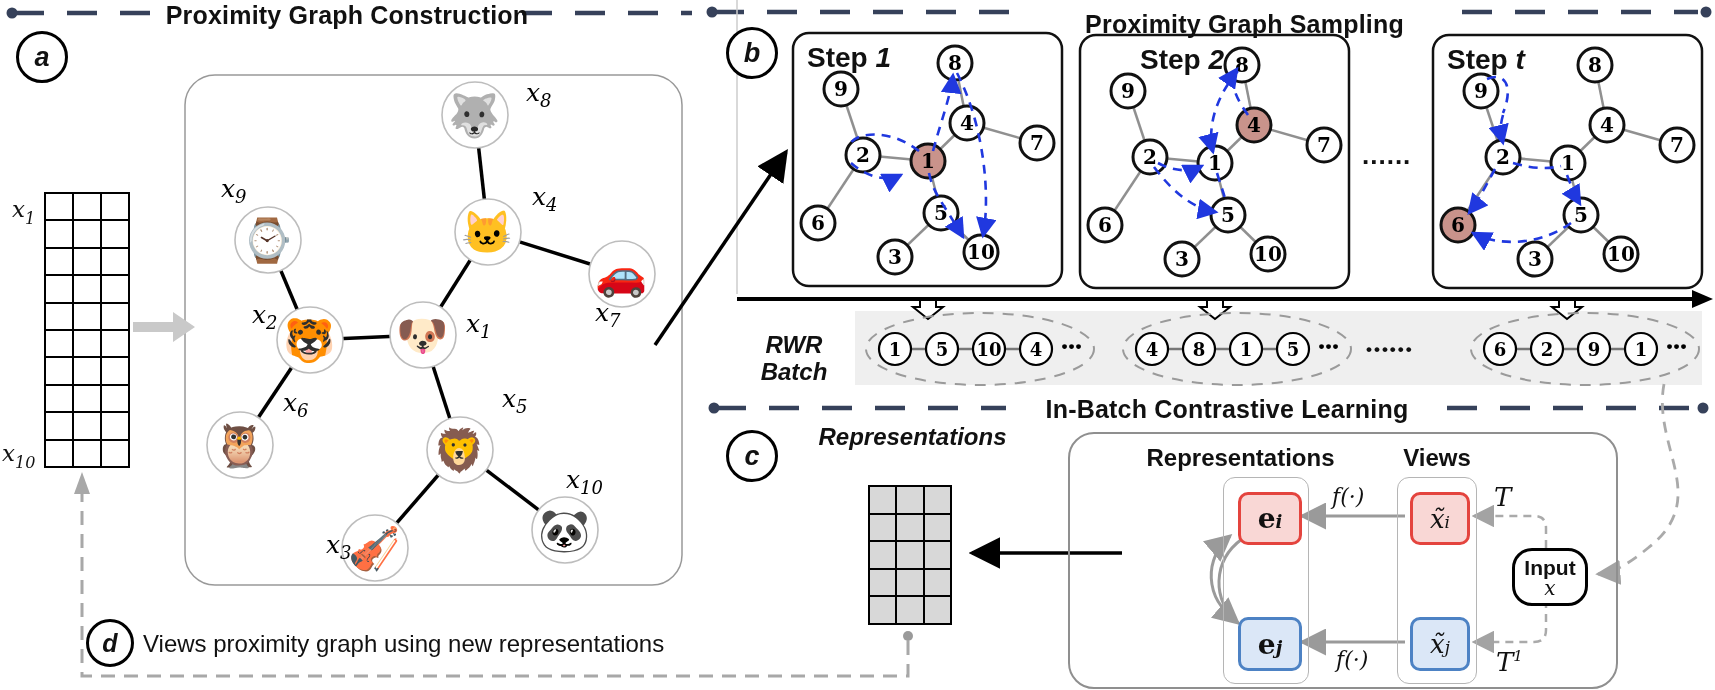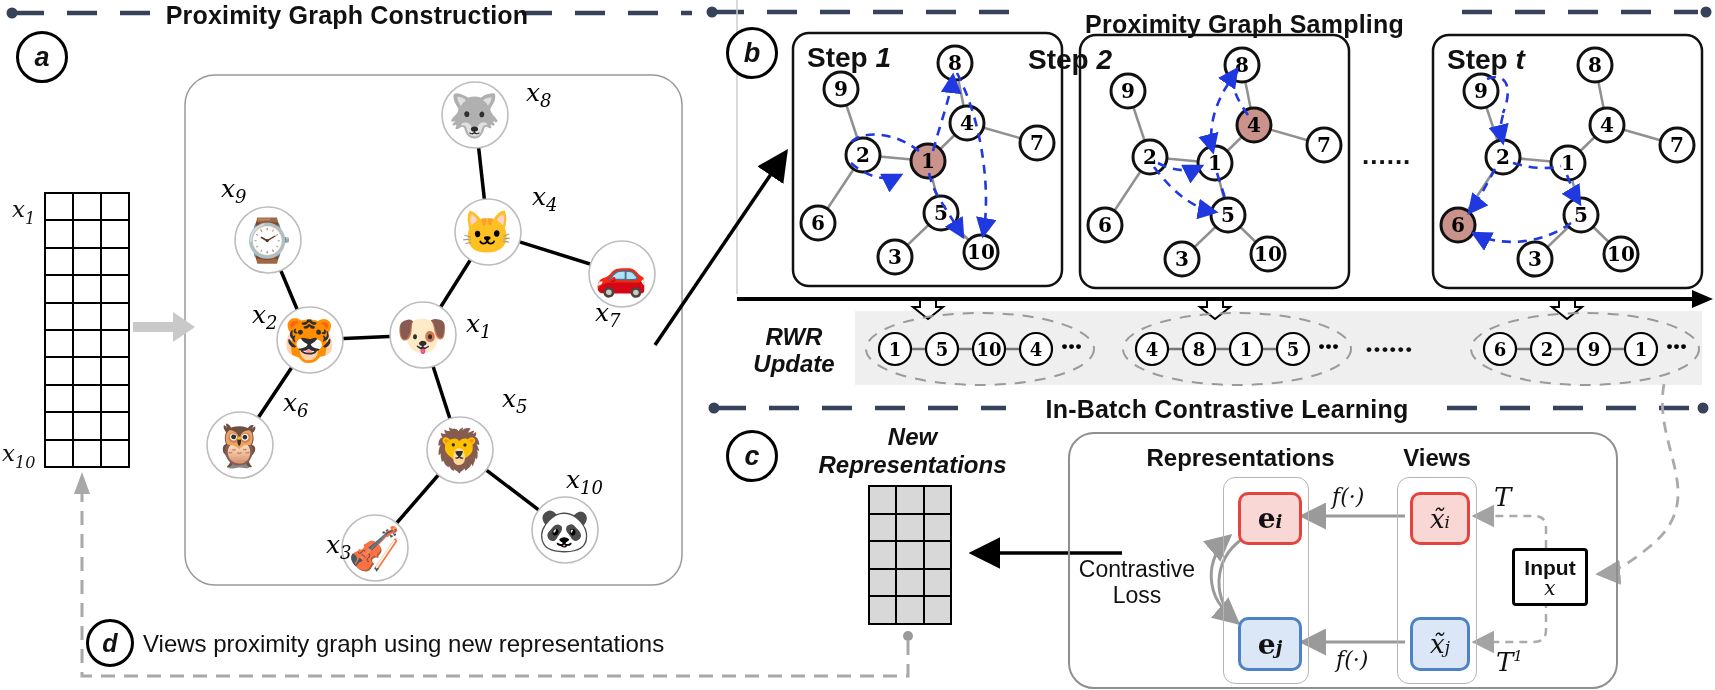--- a/index.html
+++ b/index.html
@@ -13,37 +13,37 @@
          font-weight:bold;font-style:italic;font-size:27px;background:#fff;
          transform:translate(-50%,-50%);}
   .badge.small{width:42px;height:42px;font-size:25px;}
   .mgrid{display:grid;background:#fff;border:1.5px solid #000;}
   .mgrid div{border:1.5px solid #000;}
   .mgrid.gray div{background:#d8d8d8;}
   .mathlab{font-family:"DejaVu Serif",serif;font-style:italic;font-size:23px;}
   .mathlab sub{font-size:16px;position:relative;bottom:-1px;}
   .steplabel{font-weight:bold;font-size:28px;}
   .steplabel i{font-style:italic;}
-  .rwr{font-style:italic;font-weight:bold;font-size:24px;line-height:27px;text-align:center;}
+  .rwr{font-style:italic;font-weight:bold;font-size:24px;line-height:27px;text-align:center;margin-top:8px;}
   .bdots{font-weight:bold;font-size:17px;letter-spacing:2px;}
   .nr-title{font-weight:bold;font-style:italic;font-size:24px;line-height:28px;text-align:center;}
   .cbox{border:2px solid #8f8f8f;border-radius:26px;background:transparent;}
   .colbox{border:1.5px solid #b5b5b5;border-radius:12px;background:transparent;}
   .ebox{border-radius:10px;display:flex;align-items:center;justify-content:center;
         font-family:"DejaVu Serif",serif;font-size:28px;font-weight:bold;}
   .ebox sub{font-style:italic;font-size:18px;font-weight:bold;position:relative;bottom:-3px;}
   .vbox{border-radius:10px;display:flex;align-items:center;justify-content:center;
         font-family:"DejaVu Serif",serif;font-size:26px;font-style:italic;}
   .vbox sub{font-size:17px;position:relative;bottom:-3px;}
   .colhead{font-weight:bold;font-size:24px;text-align:center;}
   .closs{font-size:23px;text-align:center;line-height:26px;font-weight:normal;}
   .flabel{font-family:"DejaVu Serif",serif;font-style:italic;font-size:22px;}
   .tlabel{font-family:"DejaVu Serif",serif;font-style:italic;font-size:26px;}
   .tlabel sup{font-size:15px;}
-  .inputbox{border:3.5px solid #000;border-radius:4px;background:#fff;
+  .inputbox{border:3.5px solid #000;border-radius:20px;background:#fff;
             display:flex;flex-direction:column;align-items:center;justify-content:center;}
   .inputbox .il{font-weight:bold;font-size:21px;line-height:21px;}
   .inputbox .iv{font-family:"DejaVu Serif",serif;font-style:italic;font-size:20px;line-height:20px;}
   .dtext{font-size:24px;}
   .dtext .it{}
 </style>
 </head>
 <body>
 
 <div id="page">
@@ -454,36 +454,35 @@
   <div class="abs mathlab" style="left:12px;top:196px;">
     <span>x</span><sub>1</sub>
   </div>
   <div class="abs mathlab" style="left:2px;top:440px;">
     <span>x</span><sub>10</sub>
   </div>
 
   <div class="abs steplabel" style="left:807px;top:42px;">
     <span>Step</span> <i>1</i>
   </div>
-  <div class="abs steplabel" style="left:1028px;top:44px;">
+  <div class="abs steplabel" style="left:1140px;top:44px;">
     <span>Step</span> <i>2</i>
   </div>
   <div class="abs steplabel" style="left:1447px;top:44px;">
     <span>Step</span> <i>t</i>
   </div>
   <div class="abs" style="left:1362px;top:140px;width:100px;font-weight:bold;font-size:26px;letter-spacing:1px;">......</div>
 
   <div class="abs rwr" style="left:738px;top:323px;width:112px;">
     <div>RWR</div>
-    <div>Update</div>
+    <div>Batch</div>
   </div>
   <div class="abs bdots" style="left:1366px;top:340px;">••••••</div>
 
   <div class="abs nr-title" style="left:790px;top:423px;width:245px;">
-    <div>New</div>
     <div>Representations</div>
   </div>
   <div id="matrixC" class="mgrid gray abs" style="left:868px;top:485px;width:82px;height:138px;
        grid-template-columns:repeat(3,1fr);grid-template-rows:repeat(5,1fr);">
       <div></div>
       <div></div>
       <div></div>
       <div></div>
       <div></div>
       <div></div>
@@ -514,24 +513,20 @@
   </div>
   <div class="abs vbox" id="xiBox" style="left: 1410px; top: 492px; width: 54px; height: 47px; border: 3.5px solid rgb(228, 68, 62); background: rgb(249, 215, 213);">
     <span>x̃</span>
       <sub>i</sub>
   </div>
   <div class="abs vbox" id="xjBox" style="left: 1410px; top: 617px; width: 54px; height: 48px; border: 3.5px solid rgb(77, 130, 196); background: rgb(219, 231, 247);">
     <span>x̃</span>
       <sub>j</sub>
   </div>
 
-  <div class="abs closs" style="left:1068px;top:556px;width:138px;">
-    <div>Contrastive</div>
-    <div>Loss</div>
-  </div>
 
   <div class="abs flabel" style="left:1332px;top:484px;">f(·)</div>
   <div class="abs flabel" style="left:1336px;top:647px;">f(·)</div>
   <div class="abs tlabel" style="left:1494px;top:482px;">
     <span>T</span>
   </div>
   <div class="abs tlabel" style="left:1496px;top:647px;">
     <span>T</span><sup>1</sup>
   </div>
 

